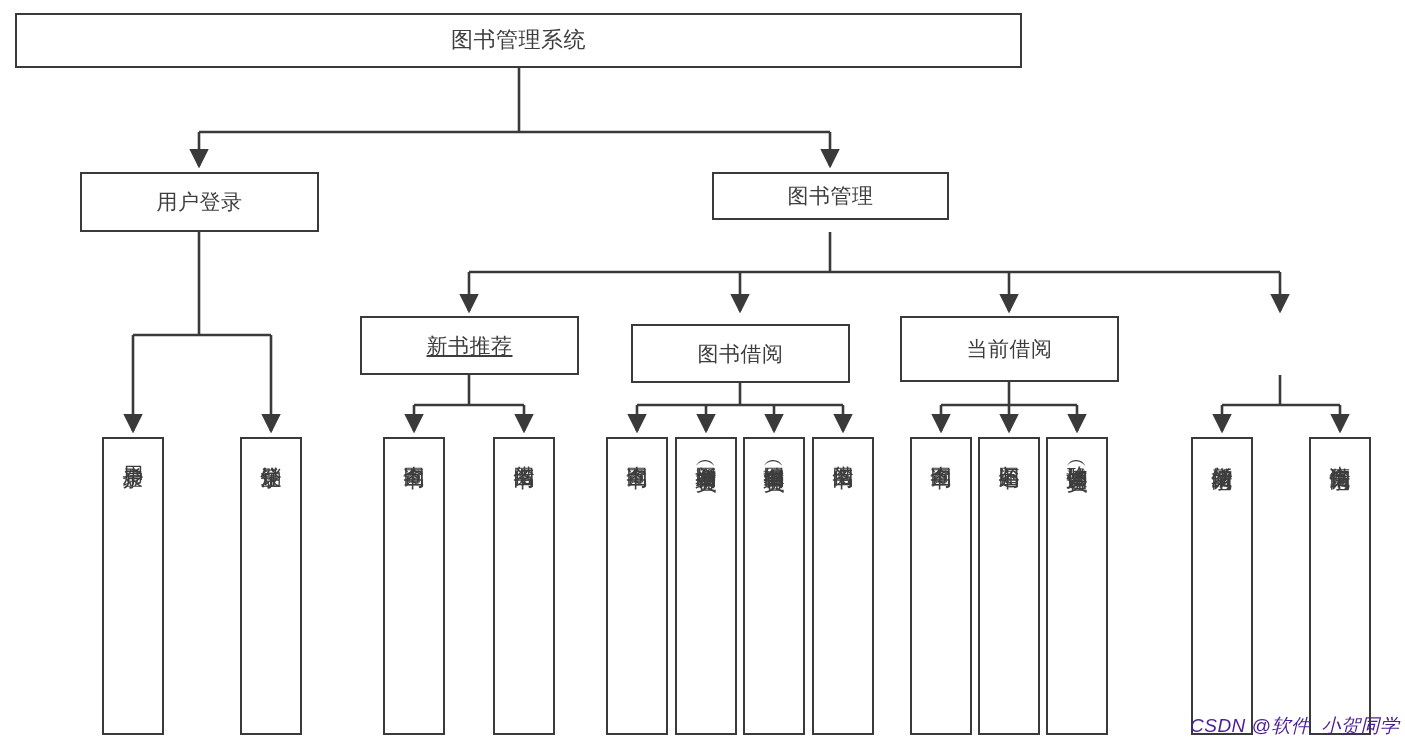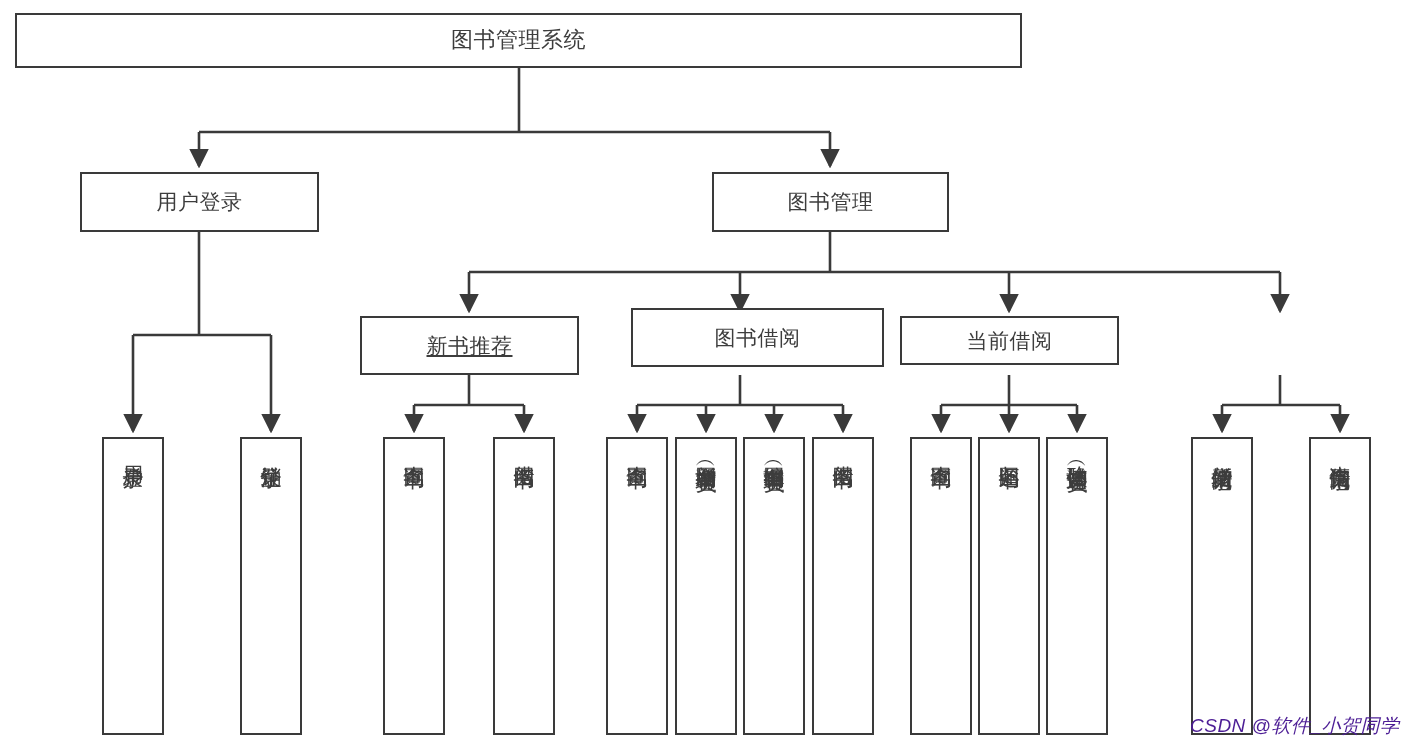--- a/index.html
+++ b/index.html
@@ -128,33 +128,33 @@
   </svg>
 
   <div class="node root horiz" style="left:15px; top:13px; width:1007px; height:55px;">
     <span class="lbl">图书管理系统</span>
   </div>
 
   <div class="node horiz" style="left:80px; top:172px; width:239px; height:60px;">
     <span class="lbl">用户登录</span>
   </div>
 
-  <div class="node horiz" style="left:712px; top:172px; width:237px; height:60px;">
+  <div class="node horiz" style="left:712px; top:172px; width:237px; height:48px;">
     <span class="lbl">图书管理</span>
   </div>
 
   <div class="node horiz" style="left:360px; top:316px; width:219px; height:59px;text-decoration:underline;">
     <span class="lbl">新书推荐</span>
   </div>
 
-  <div class="node horiz" style="left:631px; top:308px; width:253px; height:59px;">
+  <div class="node horiz" style="left:631px; top:324px; width:219px; height:59px;">
     <span class="lbl">图书借阅</span>
   </div>
 
-  <div class="node horiz" style="left:900px; top:316px; width:219px; height:49px;">
+  <div class="node horiz" style="left:900px; top:316px; width:219px; height:66px;">
     <span class="lbl">当前借阅</span>
   </div>
 
 
   <div class="node leaf" style="left:102px; top:437px; width:62px; height:298px;">
     <span class="lbl">用户登录</span>
   </div>
 
   <div class="node leaf" style="left:240px; top:437px; width:62px; height:298px;">
     <span class="lbl">注销登录</span>

